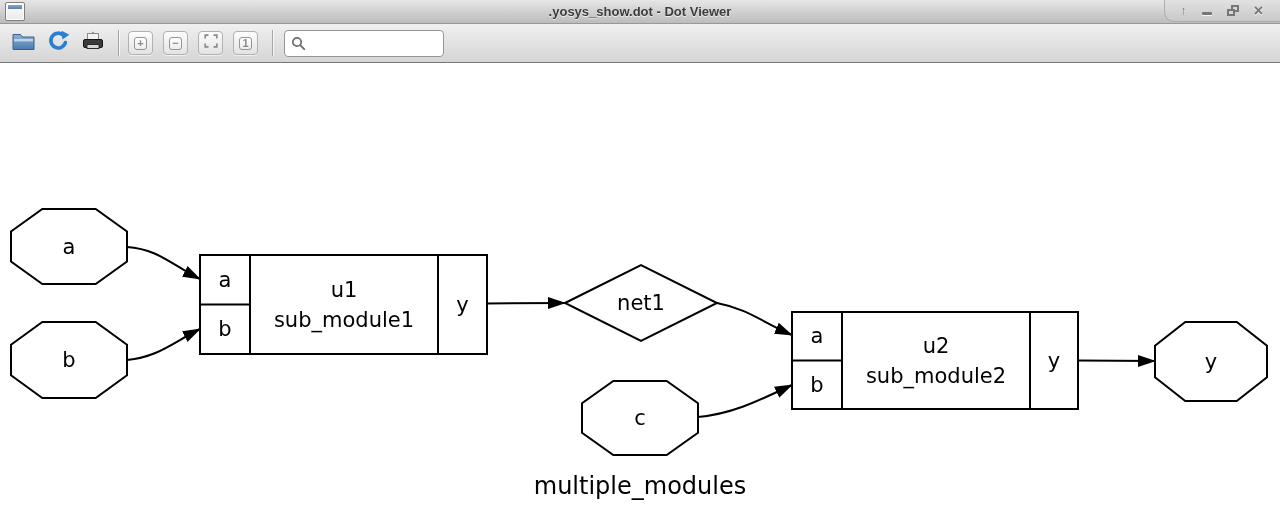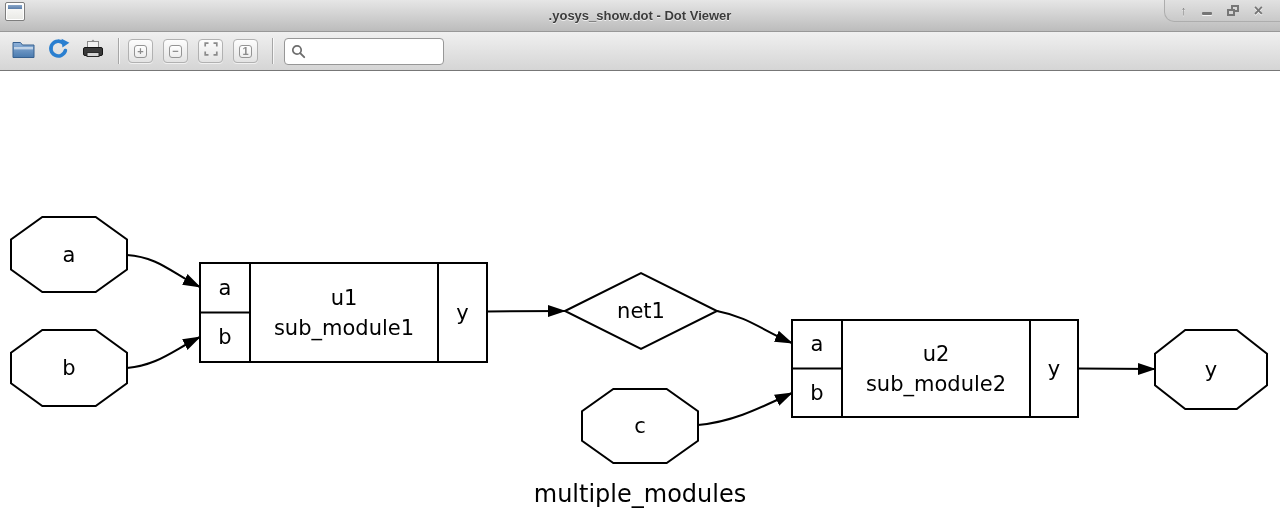--- a/index.html
+++ b/index.html
@@ -5,21 +5,21 @@
   * { box-sizing: border-box; }
   html,body { margin:0; padding:0; }
   body {
     width:1280px; height:516px; overflow:hidden;
     font-family:"Liberation Sans", sans-serif;
     background:#ffffff;
   }
 
   
   .titlebar {
-    position:relative; height:32px;
+    position:relative; height:24px;
     background:linear-gradient(#e6e6e6, #cfcfcf 55%, #bcbcbc);
     border-bottom:1px solid #989898;
     display:flex; align-items:center;
   }
   .win-icon {
     position:absolute; left:5px; top:2px; width:20px; height:19px;
     background:linear-gradient(#fdfdfd,#e9e9e5);
     border:1px solid #7e7e7e; border-radius:2px;
     box-shadow:inset 0 0 0 1px #fff;
   }

